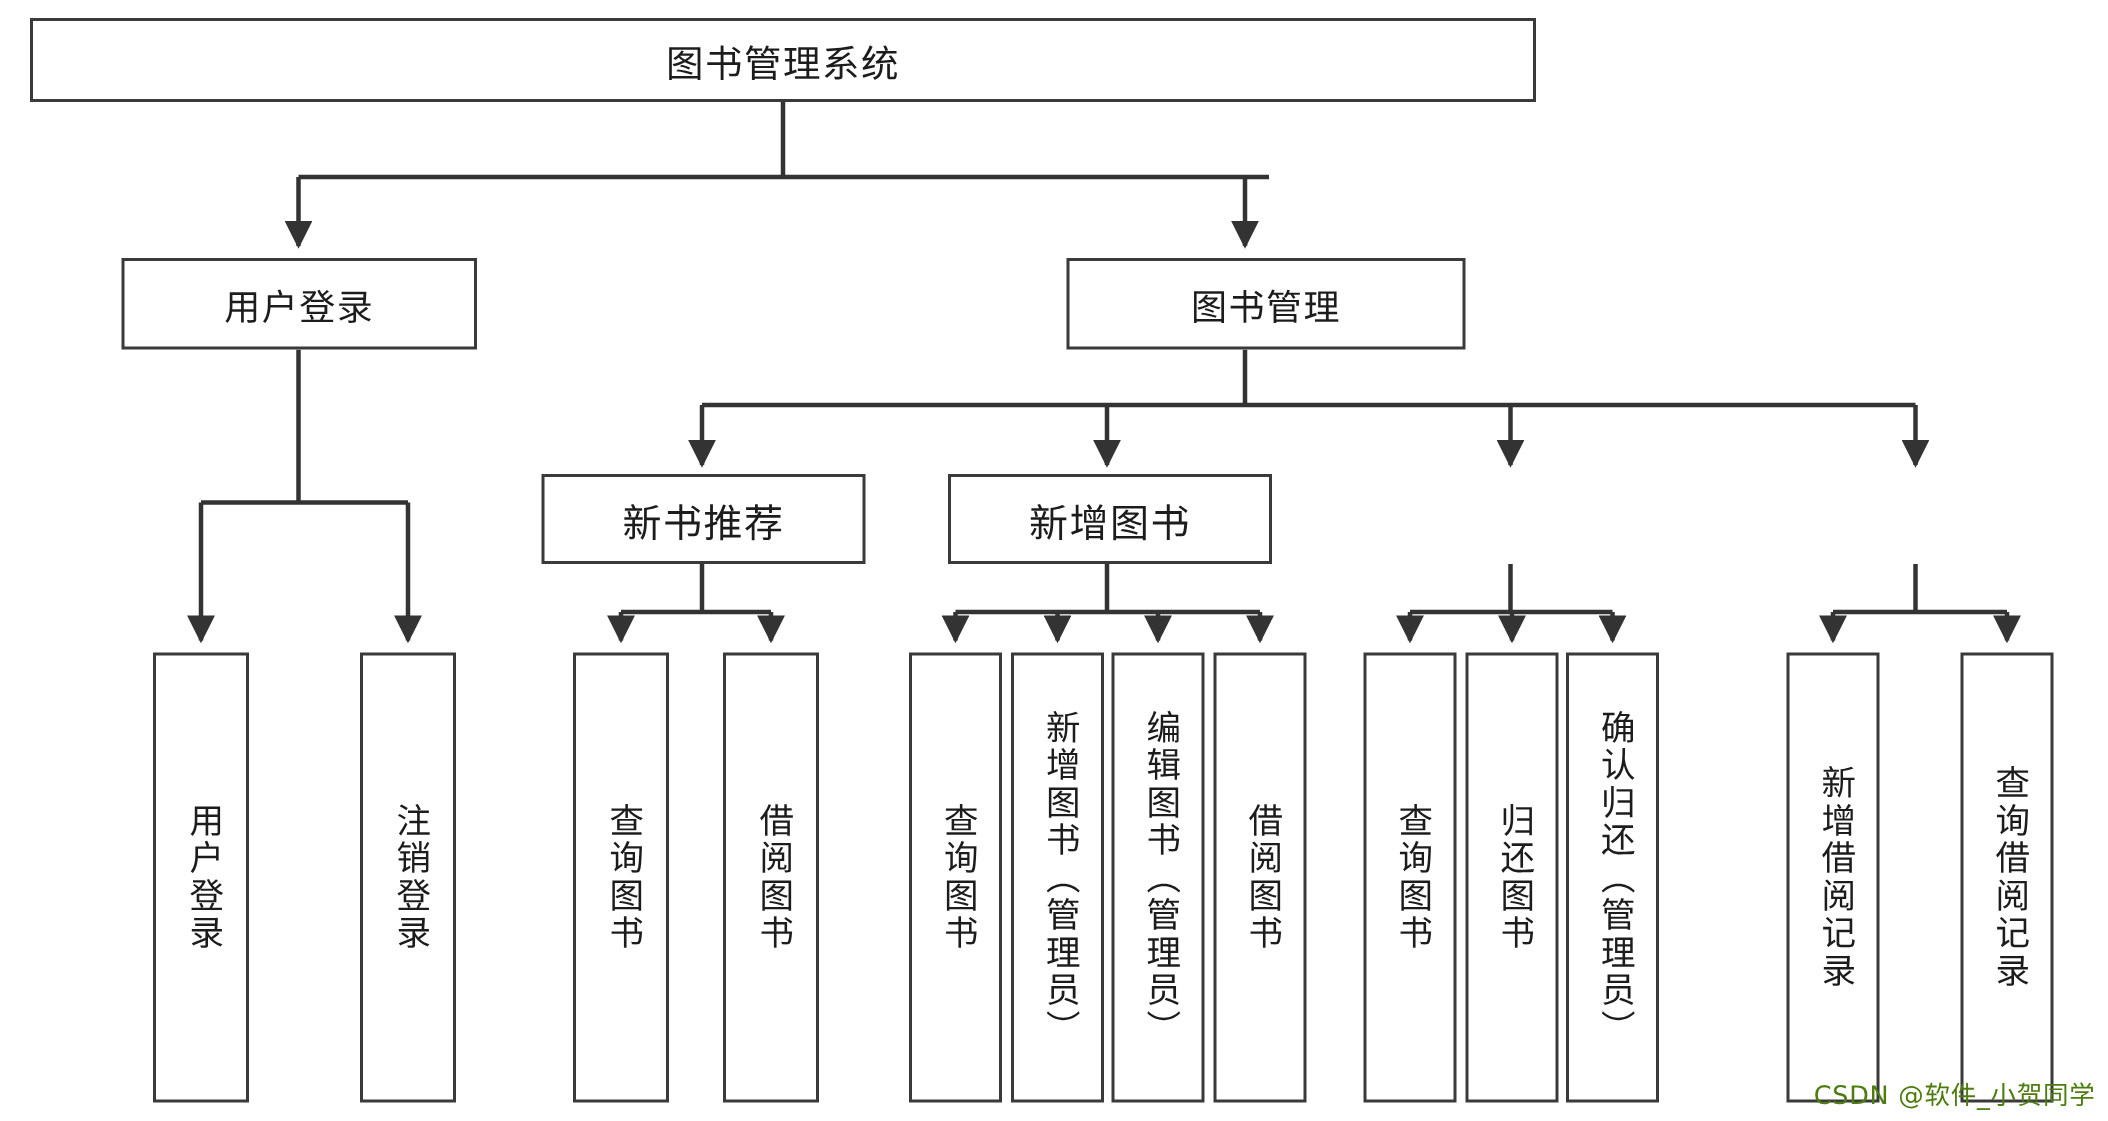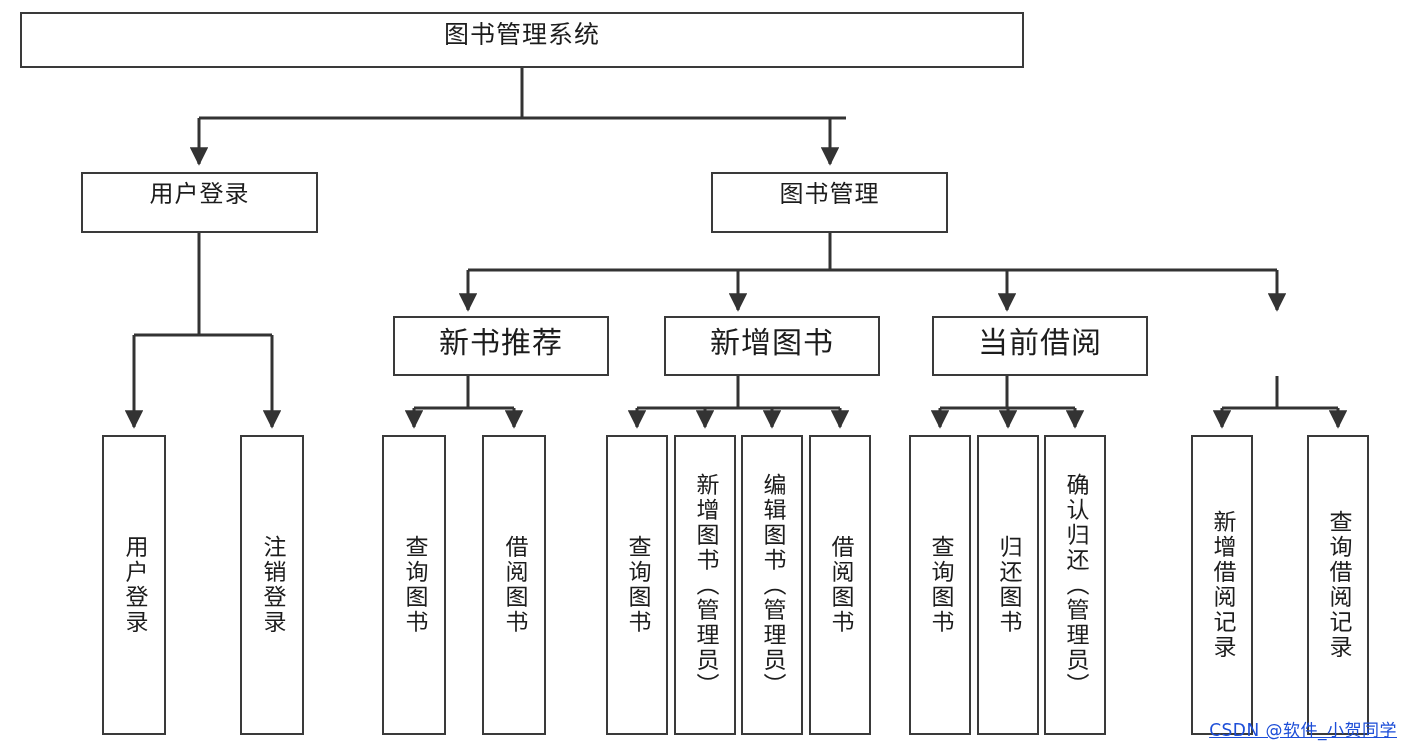--- a/index.html
+++ b/index.html
@@ -25,38 +25,37 @@
     width: 1405px;
     height: 747px;
     pointer-events: none;
   }
   .node {
     position: absolute;
     box-sizing: border-box;
     background: #ffffff;
     border: 2.5px solid #3a3a3a;
     display: flex;
-    align-items: flex-start;
+    align-items: center;
     justify-content: center;
     text-align: center;
     color: #1c1c1c;
     z-index: 2;
   }
   .node.root {
     font-size: 25px;
     letter-spacing: 1px;
   }
   .node.level2 {
     font-size: 24px;
     letter-spacing: 1px;
   }
   .node.level3 {
-    font-size: 30px;
+    font-size: 26px;
     letter-spacing: 1px;
-    margin-left: 32px;
   }
   .node.leaf {
     align-items: center;
     justify-content: center;
     padding: 4px 0;
   }
   .vlabel {
     writing-mode: vertical-rl;
     text-orientation: upright;
     font-size: 23px;
@@ -66,25 +65,24 @@
     color: #1c1c1c;
   }
   .label {
     white-space: nowrap;
   }
   #watermark {
     position: absolute;
     right: 8px;
     bottom: 6px;
     font-size: 17px;
-    color: #1d4ed8;
+    color: #4d7c0f;
     letter-spacing: 0.5px;
     z-index: 5;
     white-space: nowrap;
-    text-decoration: underline;
   }
 </style>
 </head>
 <body>
 
 <div id="canvas">
 
   <svg id="edges" viewBox="0 0 1405 747" width="1405" height="747" xmlns="http://www.w3.org/2000/svg">
     <defs>
       <marker id="arw" viewBox="0 0 10 10" refX="9" refY="5" markerWidth="6.2" markerHeight="6.2" orient="auto-start-reverse">
@@ -136,35 +134,32 @@
   </svg>
 
   <div class="node root" style="left:20px; top:12px; width:1004px; height:56px;">
     <span class="label">图书管理系统</span>
   </div>
 
   <div class="node level2" style="left:81px; top:172px; width:237px; height:61px;">
     <span class="label">用户登录</span>
   </div>
 
-  <div class="node level2" style="left:711px; top:172px; width:237px; height:61px;">
+  <div class="node level2" style="left:711px; top:172px; width:266px; height:61px;">
     <span class="label">图书管理</span>
   </div>
 
   <div class="node level3" style="left:361px; top:316px; width:216px; height:60px;">
     <span class="label">新书推荐</span>
   </div>
 
   <div class="node level3" style="left:632px; top:316px; width:216px; height:60px;">
     <span class="label">新增图书</span>
   </div>
 
-  <div class="node level3" style="left:900px; top:316px; width:216px; height:60px;">
-    <span class="label">当前借阅</span>
-  </div>
 
 
   <div class="node leaf" style="left:102px; top:435px; width:64px; height:300px;">
     <span class="vlabel">用户登录</span>
   </div>
 
   <div class="node leaf" style="left:240px; top:435px; width:64px; height:300px;">
     <span class="vlabel">注销登录</span>
   </div>
 

